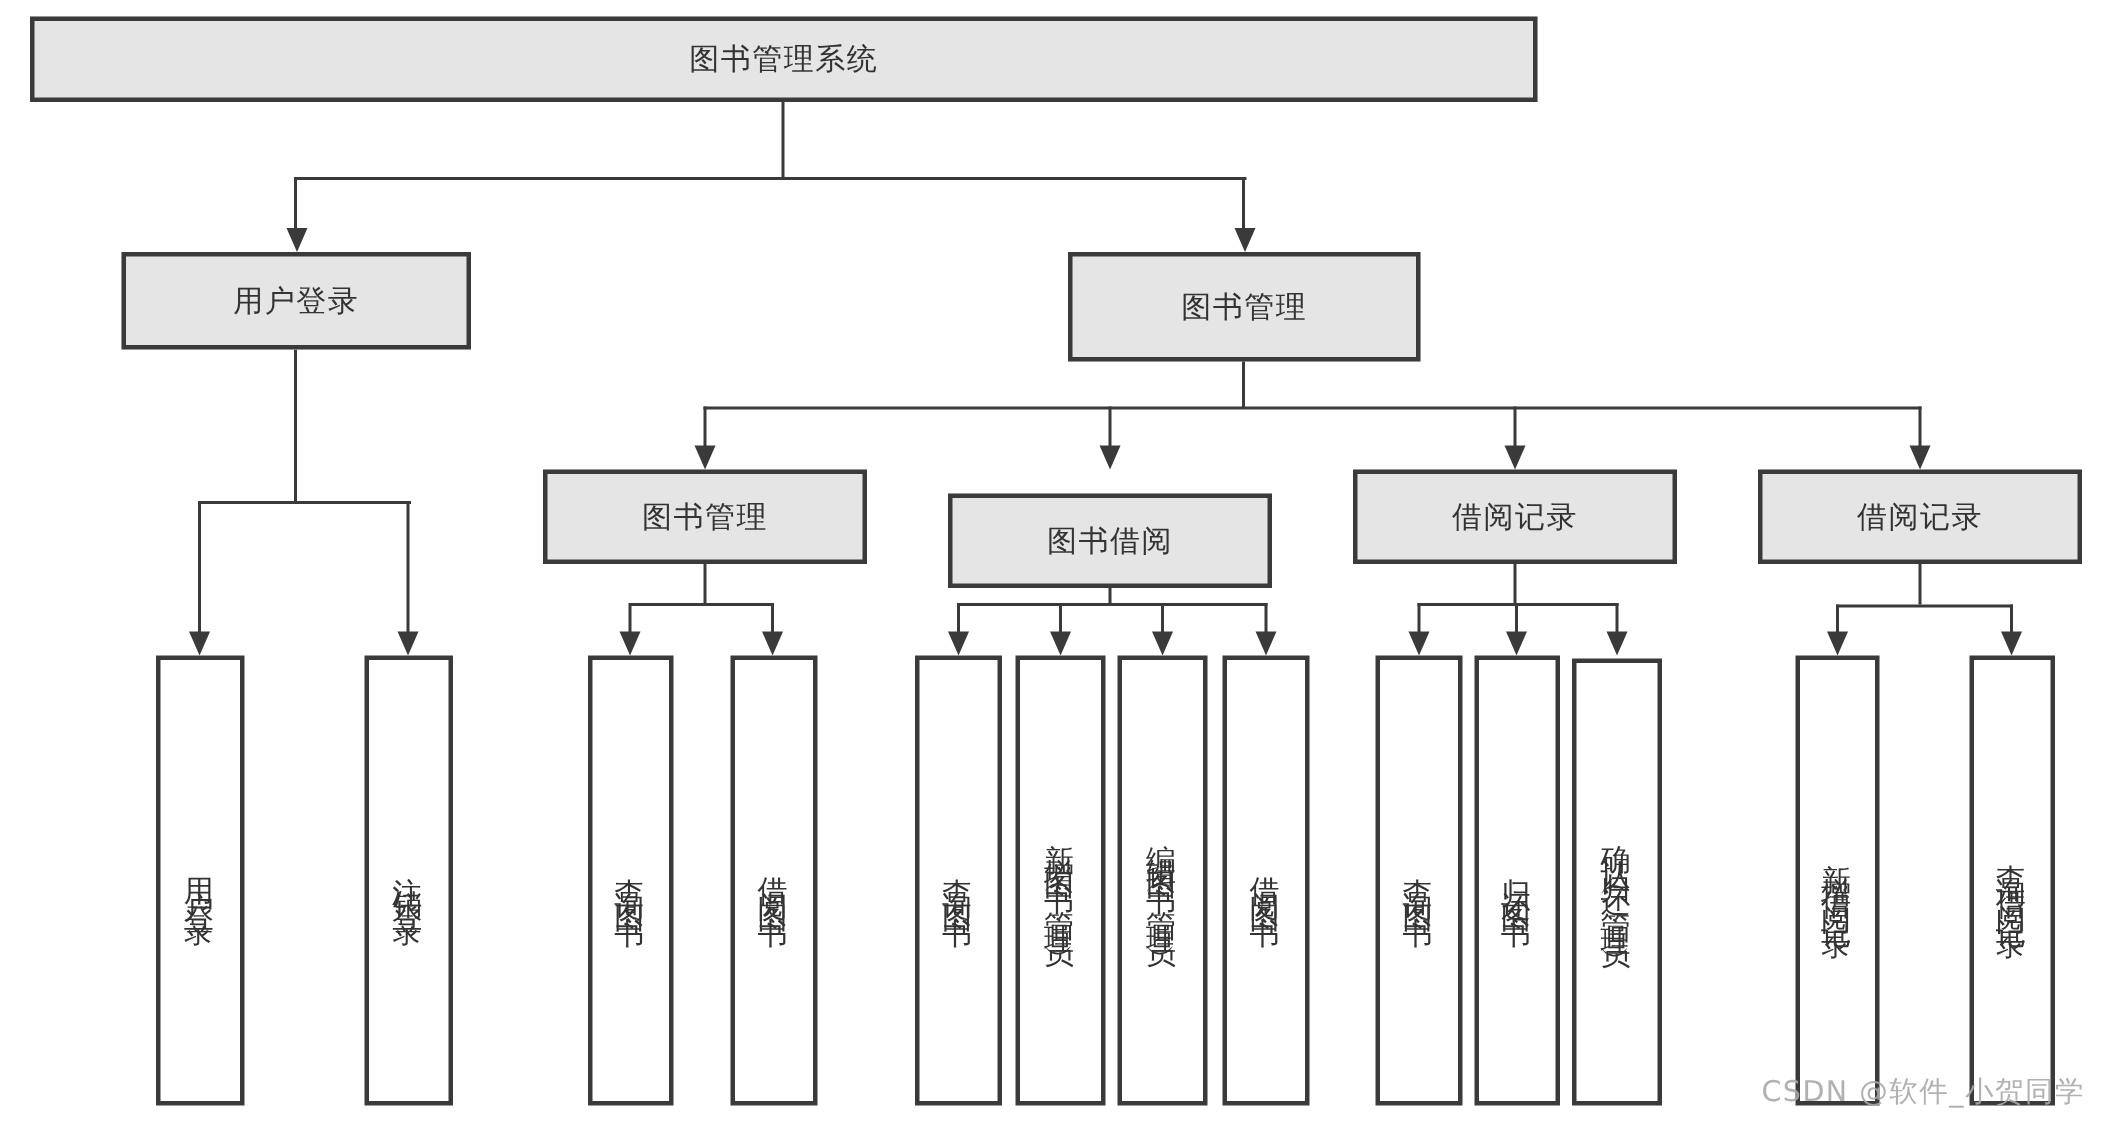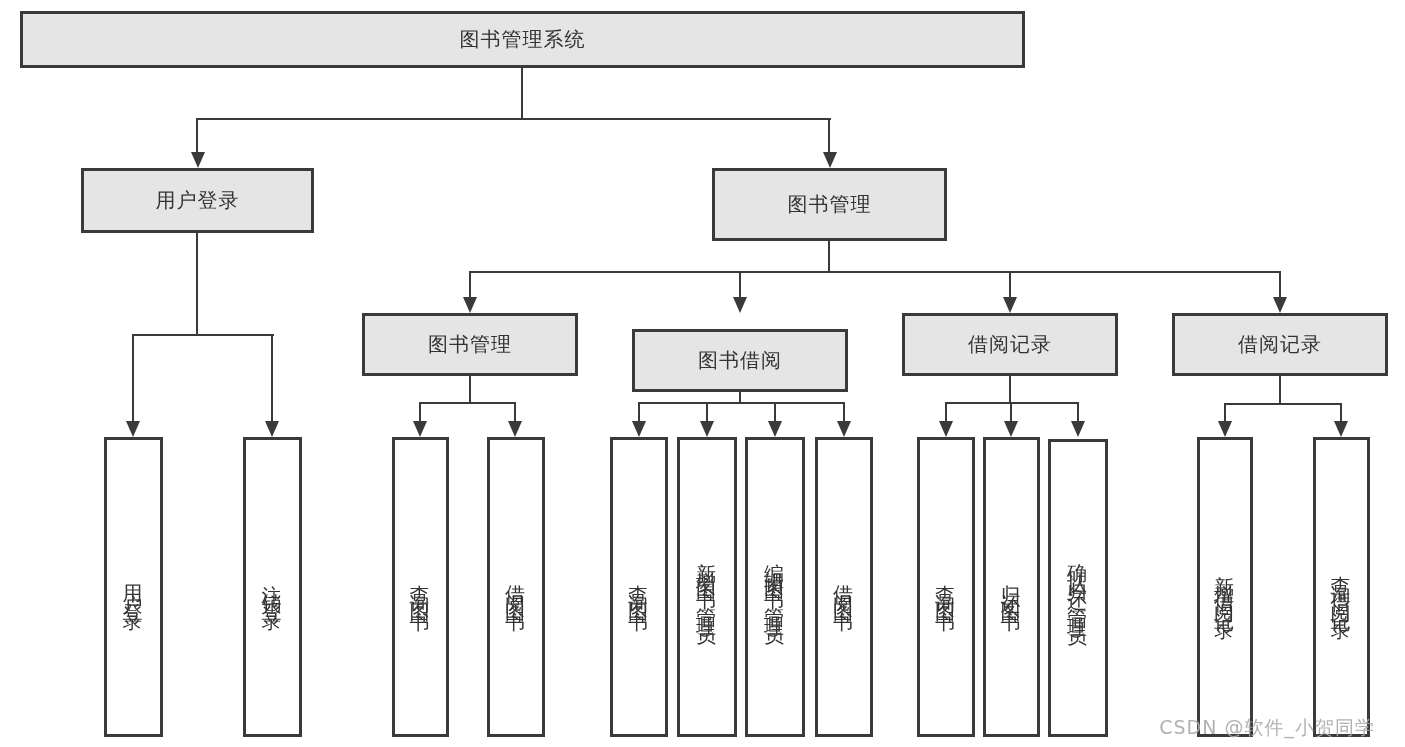--- a/index.html
+++ b/index.html
@@ -57,21 +57,21 @@
     position: absolute;
     width: 0;
     height: 0;
     border-left: 7px solid transparent;
     border-right: 7px solid transparent;
     border-top: 16px solid #3a3a3a;
     z-index: 1;
   }
   .watermark {
     position: absolute;
-    right: 30px;
+    right: 15px;
     bottom: 6px;
     font-size: 19px;
     letter-spacing: 1px;
     color: rgba(168,168,168,0.9);
     z-index: 5;
     white-space: nowrap;
   }
 </style>
 </head>
 <body>

